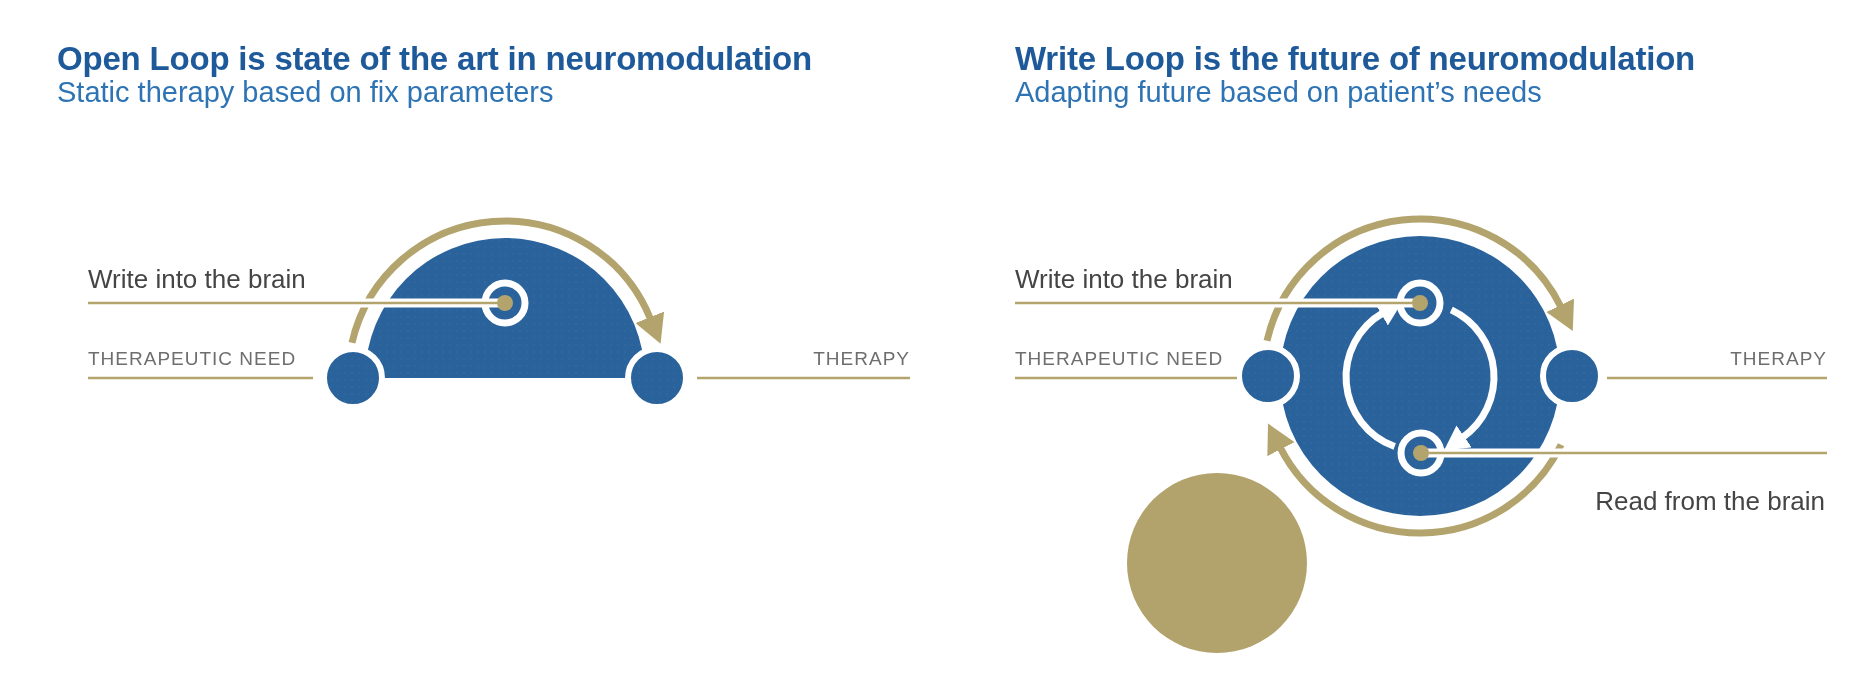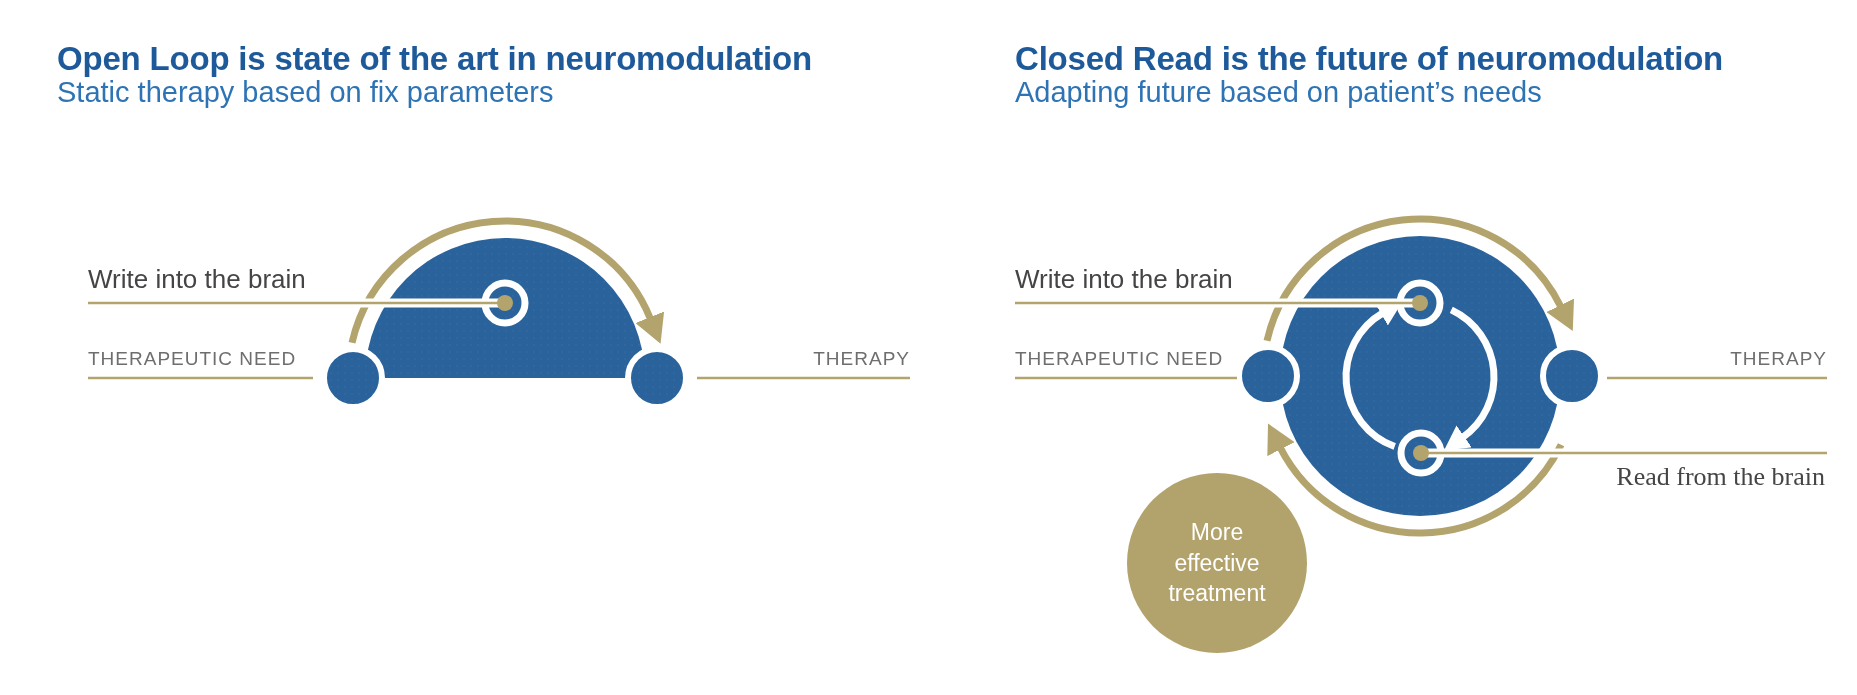--- a/index.html
+++ b/index.html
@@ -19,21 +19,21 @@
   .t-left-title{left:57px;top:40px;}
   .t-left-sub{left:57px;top:76px;}
   .t-right-title{left:1015px;top:40px;}
   .t-right-sub{left:1015px;top:76px;}
   .l-write-left{left:88px;top:264px;}
   .l-need-left{left:88px;top:348px;}
   .l-therapy-left{right:947px;top:348px;}
   .l-write-right{left:1015px;top:264px;}
   .l-need-right{left:1015px;top:348px;}
   .l-therapy-right{right:30px;top:348px;}
-  .l-read-right{right:32px;top:462px;font-family:Liberation Serif, serif;}
+  .l-read-right{right:32px;top:486px;}
   .badge-text{
     position:absolute;left:1127px;top:473px;width:180px;height:180px;
     display:flex;flex-direction:column;align-items:center;justify-content:center;
     color:#ffffff;font-size:23px;line-height:1.32;text-align:center;
   }
 </style>
 </head>
 <body>
 
 <div class="canvas">
@@ -97,31 +97,26 @@
       <line x1="1015" y1="378" x2="1237" y2="378" stroke="#b3a46d" stroke-width="2.5"></line>
       <line x1="1607" y1="378" x2="1827" y2="378" stroke="#b3a46d" stroke-width="2.5"></line>
 
       <circle cx="1217" cy="563" r="90" fill="#b2a26b"></circle>
     </g>
   </svg>
 
   <div class="txt title t-left-title">Open Loop is state of the art in neuromodulation</div>
   <div class="txt subtitle t-left-sub">Static therapy based on fix parameters</div>
 
-  <div class="txt title t-right-title">Closed Read is the future of neuromodulation</div>
+  <div class="txt title t-right-title">Write Loop is the future of neuromodulation</div>
   <div class="txt subtitle t-right-sub">Adapting future based on patient’s needs</div>
 
   <div class="txt lbl l-write-left">Write into the brain</div>
   <div class="txt lbl-caps l-need-left">THERAPEUTIC NEED</div>
   <div class="txt lbl-caps l-therapy-left">THERAPY</div>
 
   <div class="txt lbl l-write-right">Write into the brain</div>
   <div class="txt lbl-caps l-need-right">THERAPEUTIC NEED</div>
   <div class="txt lbl-caps l-therapy-right">THERAPY</div>
   <div class="txt lbl l-read-right">Read from the brain</div>
 
-  <div class="badge-text">
-    <div>More</div>
-    <div>effective</div>
-    <div>treatment</div>
-  </div>
 
 </div>
 
 </body></html>

